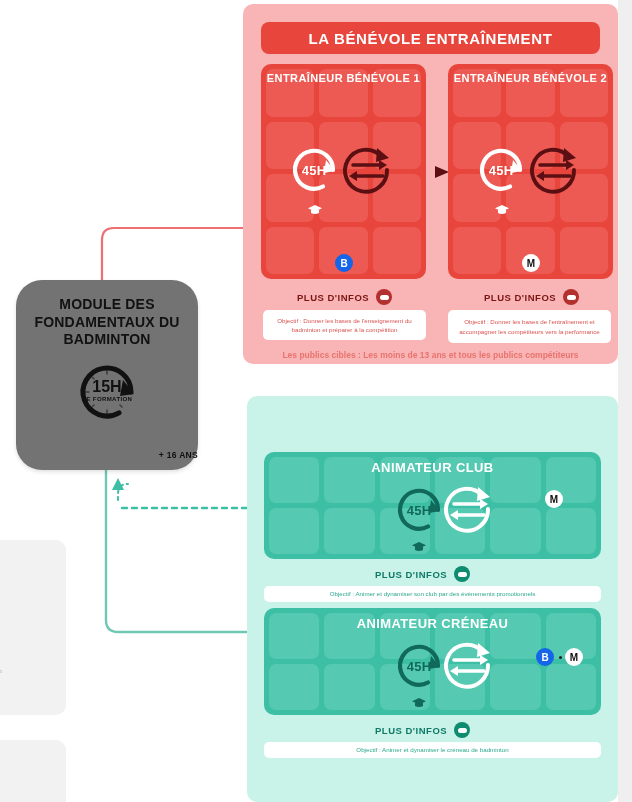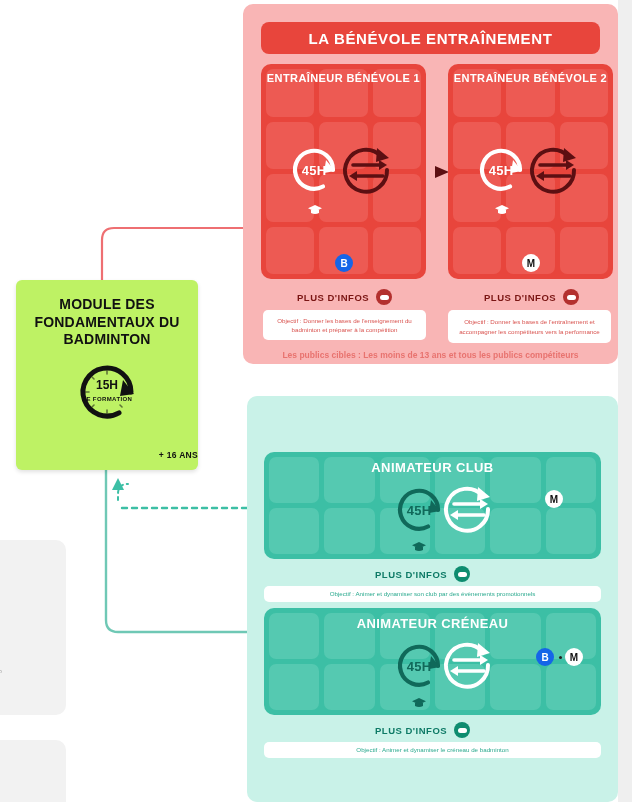--- a/index.html
+++ b/index.html
@@ -67,30 +67,30 @@
     display:flex; align-items:center; justify-content:center; text-align:center;
     font-size:6.2px; line-height:1.5; padding:3px 6px;
   }
   .targets {
     position:absolute; text-align:center; font-size:8.5px; line-height:1.45; font-weight:bold;
   }
 
   
   #module {
     position:absolute; left:16px; top:280px; width:182px; height:190px;
-    background:#bef264; border-radius:6px;
+    background:#737373; border-radius:26px;
     box-shadow:0 2px 4px rgba(0,0,0,.12);
   }
   #module .m-title {
     position:absolute; left:0; right:0; top:16px; text-align:center;
     color:#111; font-weight:bold; font-size:14px; line-height:1.25; letter-spacing:.2px;
   }
   #module .m-ring { position:absolute; left:53px; top:74px; width:76px; height:76px; }
   #module .m-ring .h { position:absolute; left:0; right:0; top:24px; text-align:center;
-    font-size:12px; font-weight:bold; color:#111; }
+    font-size:16px; font-weight:bold; color:#111; }
   #module .m-ring .sub { position:absolute; left:0; right:0; top:42px; text-align:center;
     font-size:6px; font-weight:bold; color:#111; letter-spacing:.4px; }
   #module .m-age { position:absolute; left:0; right:0; bottom:10px; text-align:right;
     font-size:8.5px; font-weight:bold; color:#111; letter-spacing:.3px; }
 
   
   .ghost {
     position:absolute; background:#f2f2f2; border-radius:10px;
   }
   .ghost .gt { position:absolute; font-size:5px; color:#9a9a9a; line-height:1.6; }

